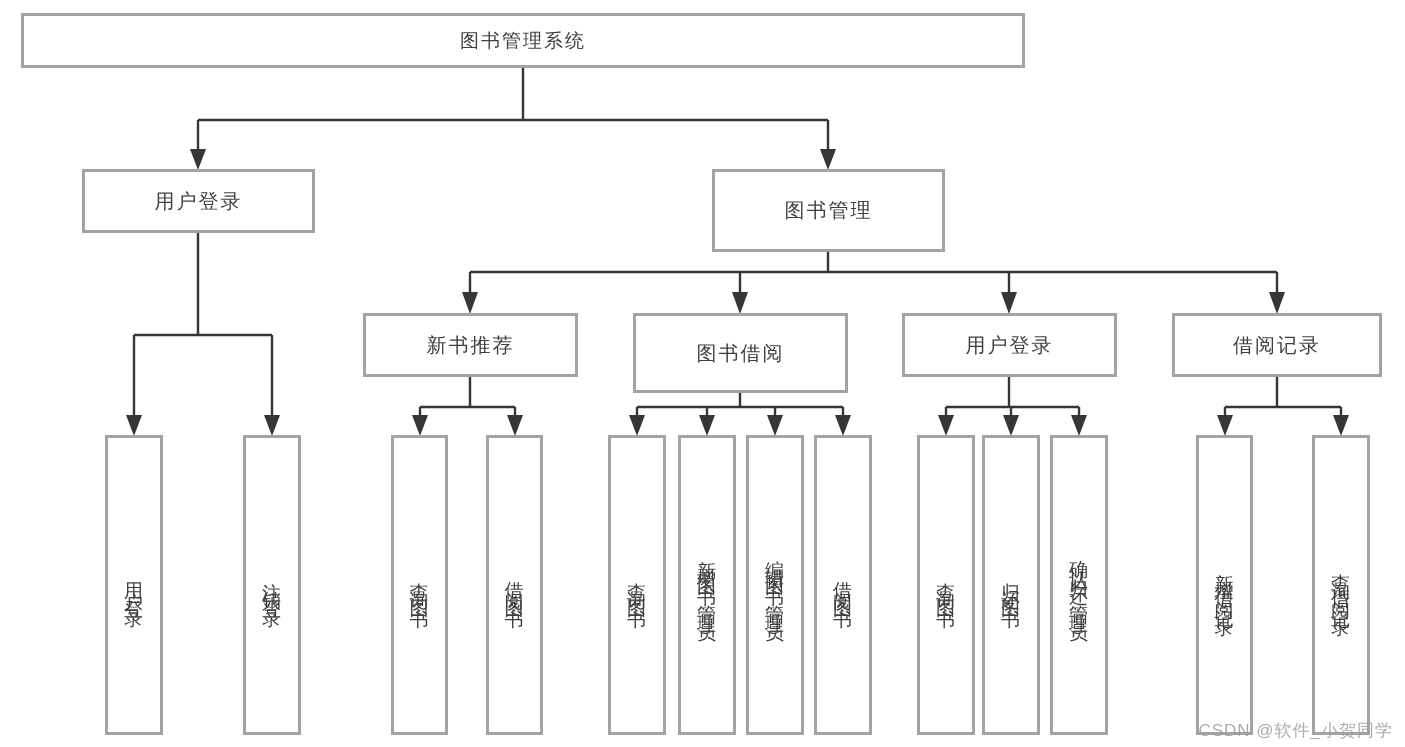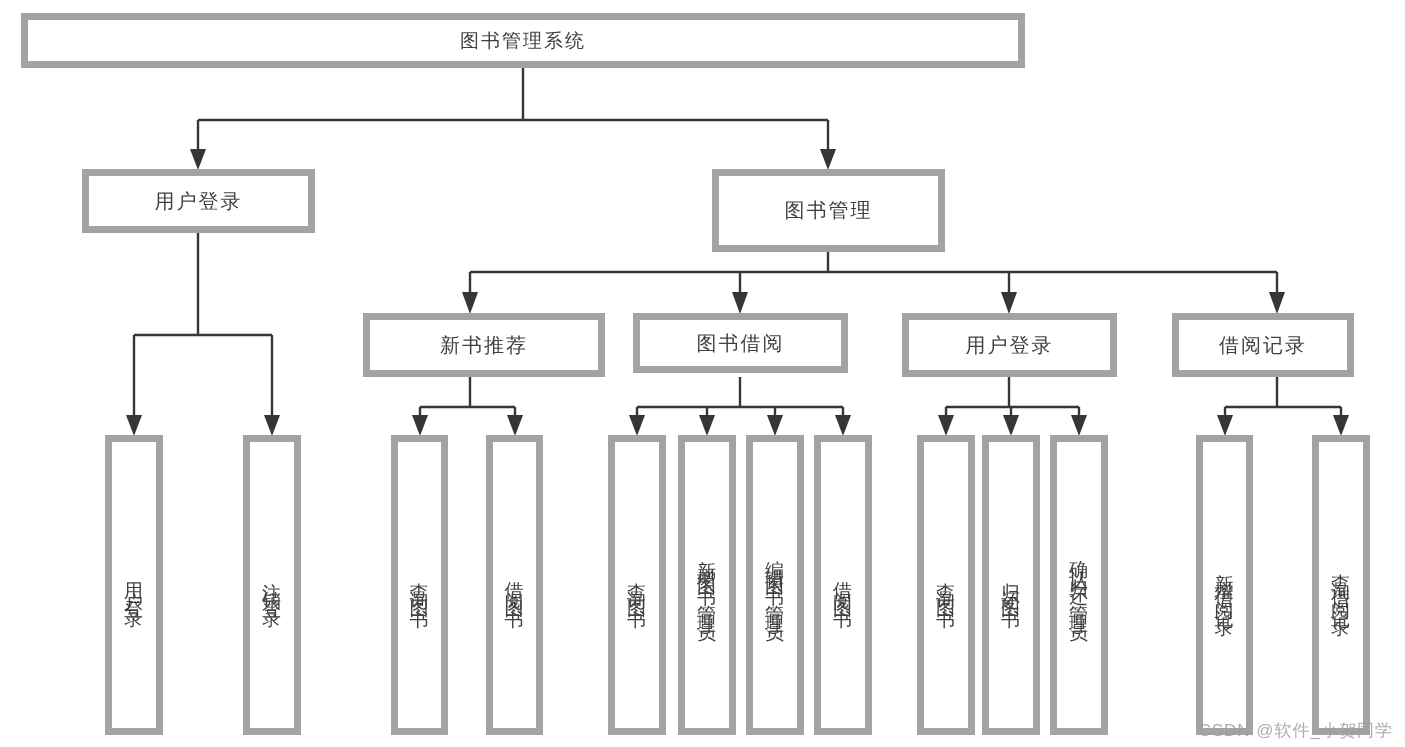--- a/index.html
+++ b/index.html
@@ -7,21 +7,21 @@
     position:relative;
     width:1405px;height:747px;
     background:#ffffff;
     font-family:"Liberation Sans","DejaVu Sans",sans-serif;
     overflow:hidden;
   }
   .connectors{position:absolute;left:0;top:0;width:1405px;height:747px;pointer-events:none;}
   .node{
     position:absolute;
     box-sizing:border-box;
-    border:7px solid #a3a3a3;
+    border:3px solid #a3a3a3;
     background:#ffffff;
     display:flex;align-items:center;justify-content:center;
     color:#3f3f3f;
   }
   .node.h span{
     font-size:20px;
     letter-spacing:2px;
     white-space:nowrap;
     color:#3f3f3f;
   }
@@ -110,30 +110,30 @@
     <span>图书管理系统</span>
   </div>
 
   <div class="node h" style="left:82px;top:169px;width:233px;height:64px">
     <span>用户登录</span>
   </div>
   <div class="node h" style="left:712px;top:169px;width:233px;height:83px">
     <span>图书管理</span>
   </div>
 
-  <div class="node h" style="left:363px;top:313px;width:242px;height:64px">
+  <div class="node h" style="left:363px;top:313px;width:215px;height:64px">
     <span>新书推荐</span>
   </div>
-  <div class="node h" style="left:633px;top:313px;width:215px;height:60px">
+  <div class="node h" style="left:633px;top:313px;width:215px;height:80px">
     <span>图书借阅</span>
   </div>
   <div class="node h" style="left:902px;top:313px;width:215px;height:64px">
     <span>用户登录</span>
   </div>
-  <div class="node h" style="left:1172px;top:313px;width:182px;height:64px">
+  <div class="node h" style="left:1172px;top:313px;width:210px;height:64px">
     <span>借阅记录</span>
   </div>
 
   <div class="node v" style="left:105px;top:435px;width:58px;height:300px">
     <span>用户登录</span>
   </div>
   <div class="node v" style="left:243px;top:435px;width:58px;height:300px">
     <span>注销登录</span>
   </div>
   <div class="node v" style="left:391px;top:435px;width:57px;height:300px">

